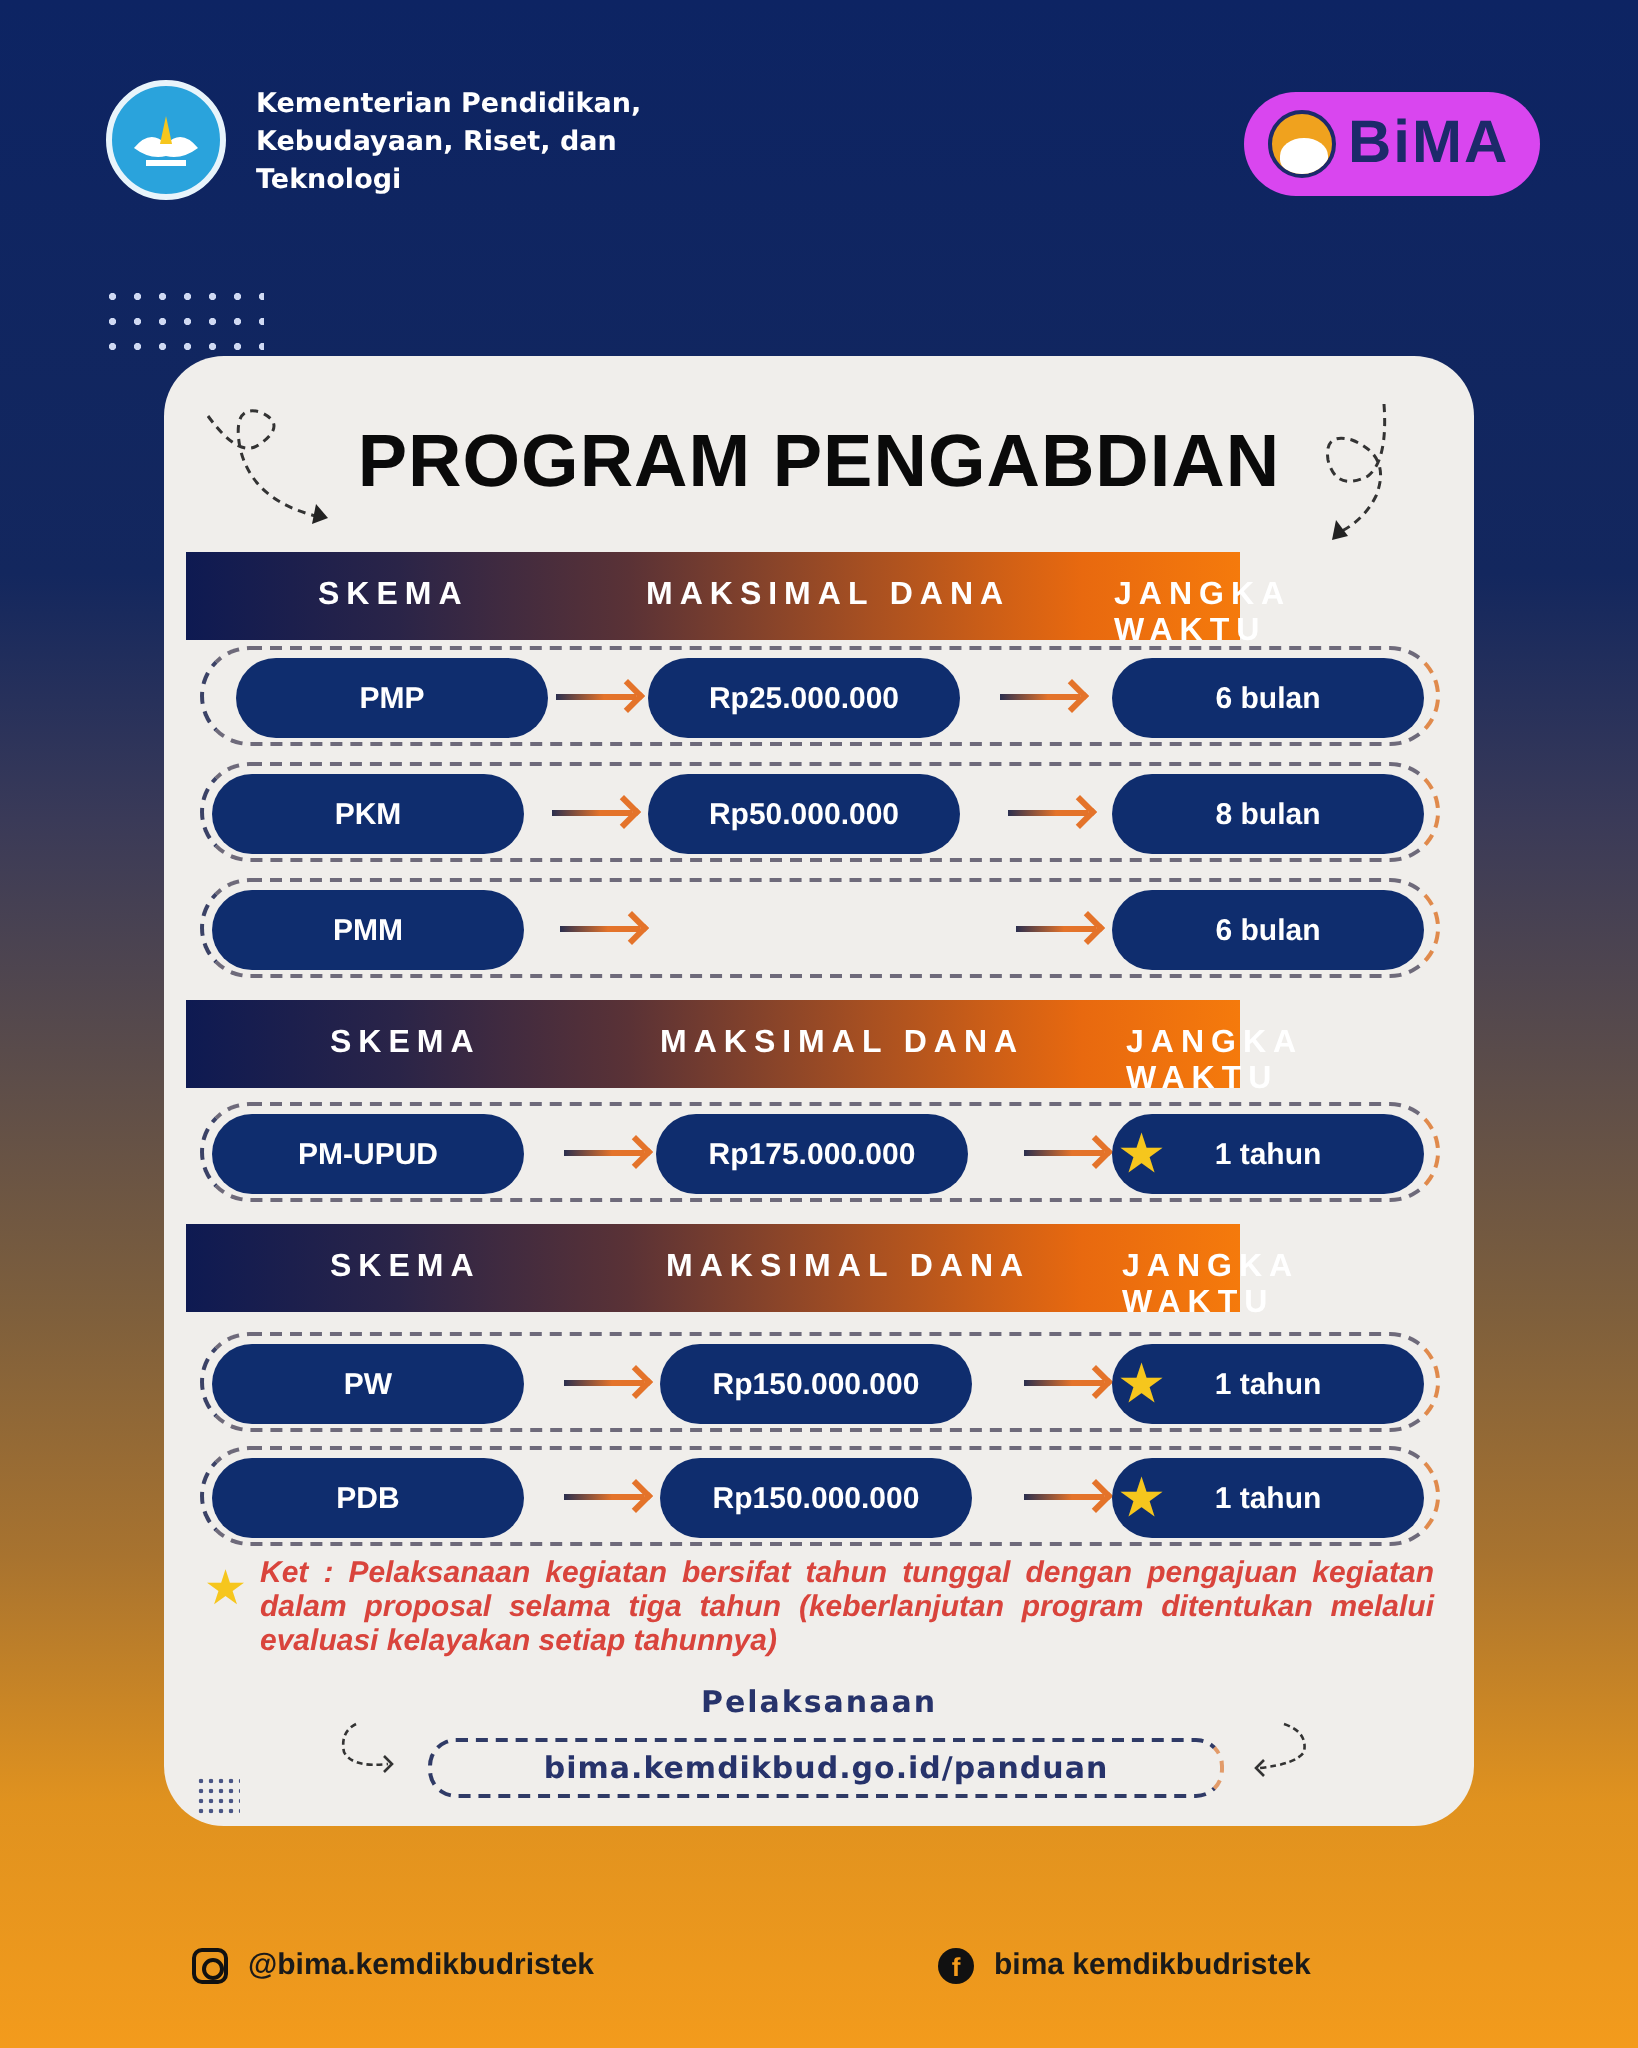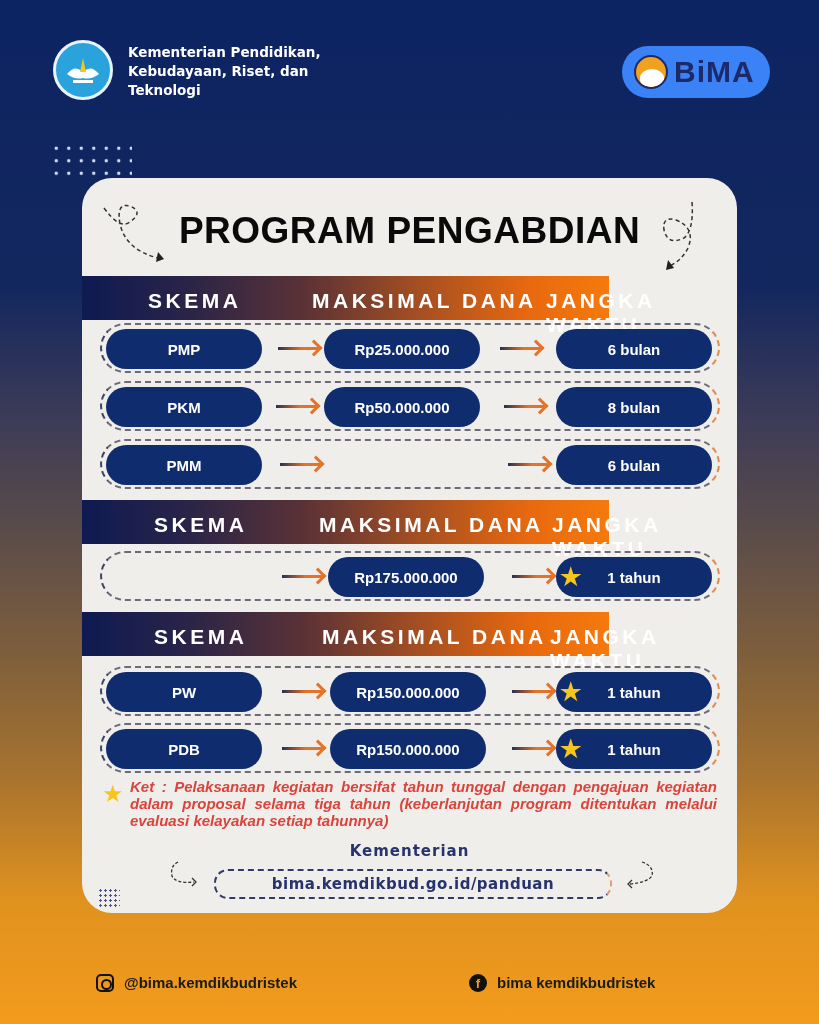--- a/index.html
+++ b/index.html
@@ -13,21 +13,21 @@
     position: absolute; left: 53px; top: 40px; width: 60px; height: 60px;
     border-radius: 50%; background: #2aa3dc; border: 3px solid #e8f4fb;
     display: flex; align-items: center; justify-content: center;
   }
   .header-text {
     position: absolute; left: 128px; top: 43px;
     color: #fff; font-weight: bold; font-size: 13.5px; line-height: 19px;
   }
   .bima-badge {
     position: absolute; left: 622px; top: 46px; width: 148px; height: 52px;
-    background: #3b82f6; border-radius: 26px;
+    background: #d946ef; border-radius: 26px;
     display: flex; align-items: center; padding-left: 12px; gap: 6px;
   }
   .bima-icon {
     width: 34px; height: 34px; border-radius: 50%; background: #f0a21e;
     border: 2px solid #1c2a6b; position: relative; overflow: hidden;
   }
   .bima-icon::after {
     content: ""; position: absolute; left: 4px; top: 12px; width: 24px; height: 18px;
     background: #fff; border-radius: 50% 50% 40% 40%;
   }
@@ -41,23 +41,23 @@
     position: absolute; left: 82px; top: 178px; width: 655px; height: 735px;
     background: #f0eeeb; border-radius: 30px; overflow: hidden;
   }
   .title {
     position: absolute; left: 0; right: 0; top: 32px; text-align: center;
     font-family: "Liberation Sans", sans-serif; font-weight: bold; font-size: 37px;
     color: #0a0a0a; letter-spacing: 0.5px;
   }
   .deco-loop { position: absolute; }
   .banner {
-    position: absolute; left: 0; width: 527px; height: 44px;
+    position: absolute; left: 11px; width: 527px; height: 44px;
     background: linear-gradient(90deg, #0e1a52 0%, #2a2448 20%, #5a3236 42%, #a85021 65%, #e8690f 85%, #f57a0c 100%);
-    color: #fff; font-weight: bold; font-size: 21px; letter-spacing: 3.5px;
+    color: #fff; font-weight: bold; font-size: 16px; letter-spacing: 3.5px;
     font-family: "Liberation Sans", sans-serif;
   }
   .banner span { position: absolute; top: 13px; }
   .row {
     position: absolute; left: 18px; width: 620px; height: 50px;
     border: 2px dashed #3b4266; border-radius: 25px;
     border-right-color: #e08a4c; border-top-color: #6e6a7a; border-bottom-color: #6e6a7a;
   }
   .pill {
     position: absolute; top: 4px; height: 40px; background: #0f2d6e;
@@ -144,21 +144,21 @@
   </svg>
   <div class="title">PROGRAM PENGABDIAN</div>
 
   <div class="banner" style="top:98px">
     <span style="left:66px">SKEMA</span>
     <span style="left:230px">MAKSIMAL DANA</span>
     <span style="left:464px">JANGKA WAKTU</span>
   </div>
 
   <div class="row" style="top:145px">
-    <div class="pill" style="left:4px;width:156px">PMP</div>
+    <div class="pill" style="left:16px;width:156px">PMP</div>
     <div class="arrow" style="left:176px"></div>
     <div class="pill" style="left:222px;width:156px">Rp25.000.000</div>
     <div class="arrow" style="left:398px"></div>
     <div class="pill" style="left:454px;width:156px">6 bulan</div>
   </div>
   <div class="row" style="top:203px">
     <div class="pill" style="left:4px;width:156px">PKM</div>
     <div class="arrow" style="left:174px"></div>
     <div class="pill" style="left:222px;width:156px">Rp50.000.000</div>
     <div class="arrow" style="left:402px"></div>
@@ -171,20 +171,21 @@
     <div class="pill" style="left:454px;width:156px">6 bulan</div>
   </div>
 
   <div class="banner" style="top:322px">
     <span style="left:72px">SKEMA</span>
     <span style="left:237px">MAKSIMAL DANA</span>
     <span style="left:470px">JANGKA WAKTU</span>
   </div>
 
   <div class="row" style="top:373px">
+    <div class="pill" style="left:4px;width:156px">PM-UPUD</div>
     <div class="arrow" style="left:180px"></div>
     <div class="pill" style="left:226px;width:156px">Rp175.000.000</div>
     <div class="arrow" style="left:410px"></div>
     <div class="pill" style="left:454px;width:156px">
       <span class="star">★</span>
       <span>1 tahun</span>
     </div>
   </div>
 
   <div class="banner" style="top:434px">
@@ -212,21 +213,21 @@
       <span class="star">★</span>
       <span>1 tahun</span>
     </div>
   </div>
 
   <div class="note">
     <span class="star">★</span>
     <p>Ket : Pelaksanaan kegiatan bersifat tahun tunggal dengan pengajuan kegiatan dalam proposal selama tiga tahun (keberlanjutan program ditentukan melalui evaluasi kelayakan setiap tahunnya)</p>
   </div>
 
-  <div class="more-label">Kementerian</div>
+  <div class="more-label">Pelaksanaan</div>
   <svg class="deco-loop" style="left:86px;top:682px" width="34" height="30" viewBox="0 0 34 30">
     <path d="M10 2 Q2 6 4 16 Q8 24 26 22" fill="none" stroke="#333" stroke-width="1.3" stroke-dasharray="3 2"></path>
     <polyline points="24,18 28,22 24,26" fill="none" stroke="#333" stroke-width="1.3"></polyline>
   </svg>
   <div class="more-link">bima.kemdikbud.go.id/panduan</div>
   <svg class="deco-loop" style="left:540px;top:682px" width="34" height="30" viewBox="0 0 34 30">
     <path d="M20 2 Q32 6 30 16 Q26 22 8 24" fill="none" stroke="#333" stroke-width="1.3" stroke-dasharray="3 2"></path>
     <polyline points="10,20 6,24 10,28" fill="none" stroke="#333" stroke-width="1.3"></polyline>
   </svg>
   <div class="dot-small"></div>

